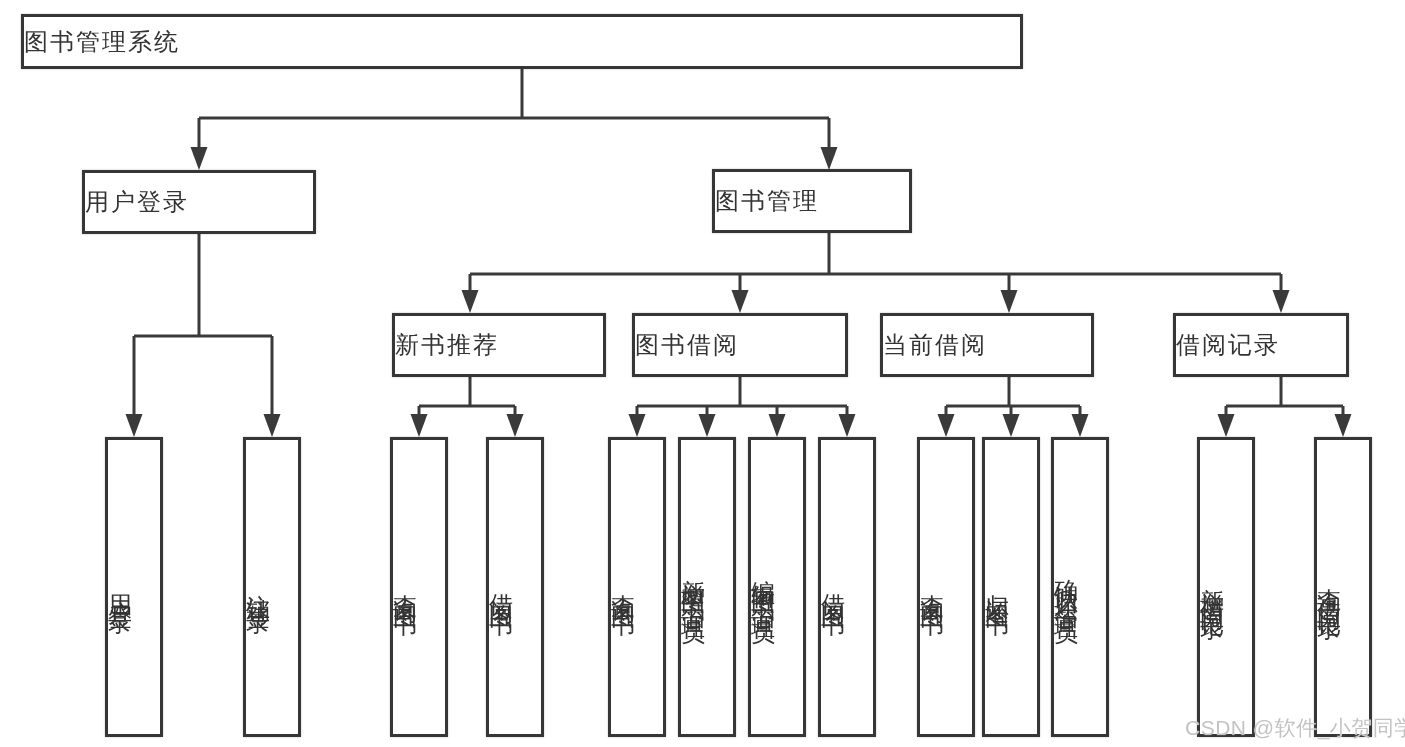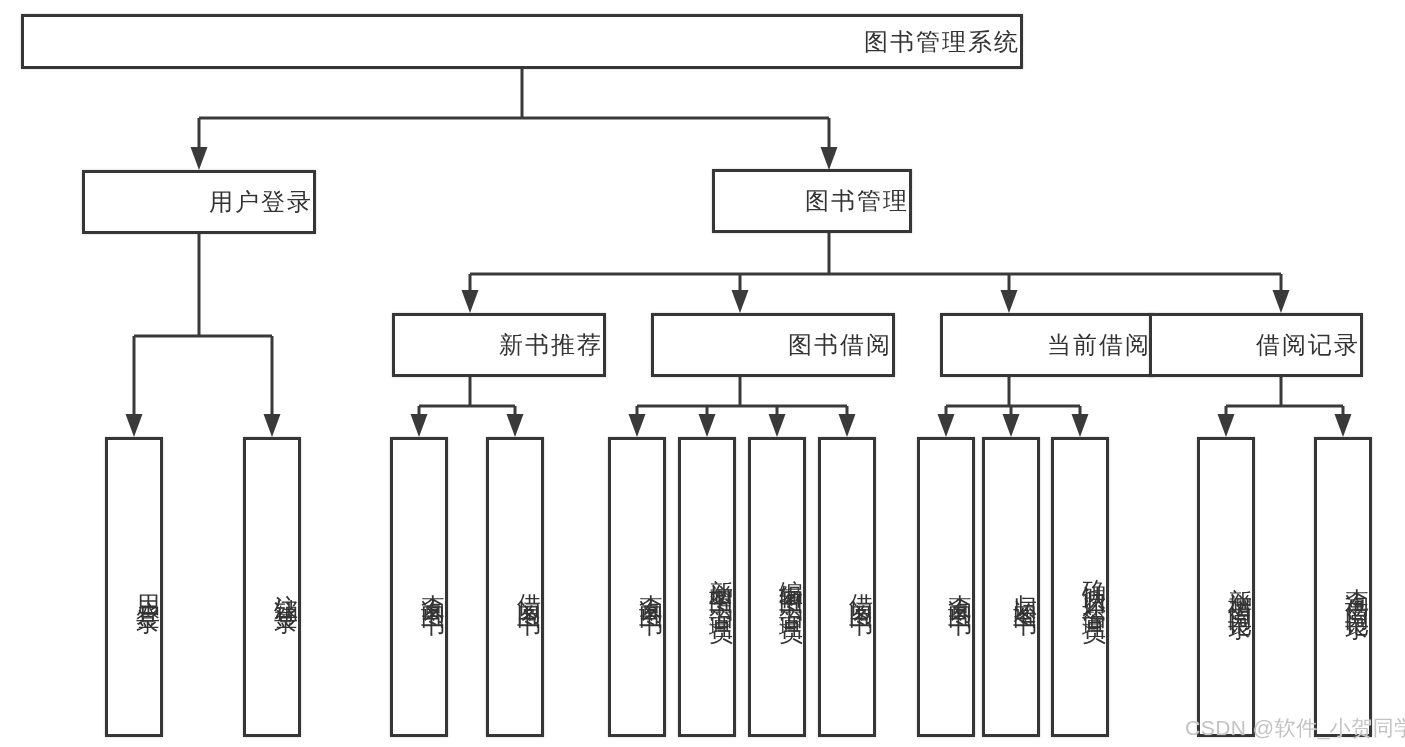--- a/index.html
+++ b/index.html
@@ -9,21 +9,21 @@
     background:#ffffff;
     font-family:"Liberation Sans","DejaVu Sans",sans-serif;
     overflow:hidden;
   }
   .wires{position:absolute;left:0;top:0;width:1405px;height:747px;pointer-events:none;}
   .box{
     position:absolute;
     box-sizing:border-box;
     border:3px solid #363636;
     background:#ffffff;
-    display:flex;align-items:center;justify-content:flex-end;
+    display:flex;align-items:center;justify-content:flex-start;
     color:#333333;
     box-shadow:0 0 2px rgba(0,0,0,0.22);
   }
   .hbox{height:64px;font-size:24px;letter-spacing:2px;white-space:nowrap;}
   .root{left:21px;top:14px;width:1002px;height:55px;}
   .lvl2{top:170px;}
   .lvl3{top:313px;height:64px;}
   .leaf{top:437px;width:58px;height:300px;font-size:24px;}
   .leaf .vtext{
     writing-mode:vertical-rl;
@@ -94,27 +94,27 @@
   <div class="box hbox lvl2" style="left:82px;width:234px;">
     <span>用户登录</span>
   </div>
   <div class="box hbox lvl2" style="left:712px;width:200px;top:169px;">
     <span>图书管理</span>
   </div>
 
   <div class="box hbox lvl3" style="left:363px;width:214px;margin-left:29px;">
     <span>新书推荐</span>
   </div>
-  <div class="box hbox lvl3" style="left:632px;width:244px;margin-left:19px;">
+  <div class="box hbox lvl3" style="left:632px;width:216px;">
     <span>图书借阅</span>
   </div>
-  <div class="box hbox lvl3" style="left:940px;width:214px;">
+  <div class="box hbox lvl3" style="left:880px;width:214px;">
     <span>当前借阅</span>
   </div>
-  <div class="box hbox lvl3" style="left:1149px;width:214px;font-family:Liberation Mono, monospace;">
+  <div class="box hbox lvl3" style="left:1173px;width:176px;font-family:Liberation Mono, monospace;">
     <span>借阅记录</span>
   </div>
 
   <div class="box leaf" style="left:105px;">
     <span class="vtext">用户登录</span>
   </div>
   <div class="box leaf" style="left:243px;">
     <span class="vtext">注销登录</span>
   </div>
 

